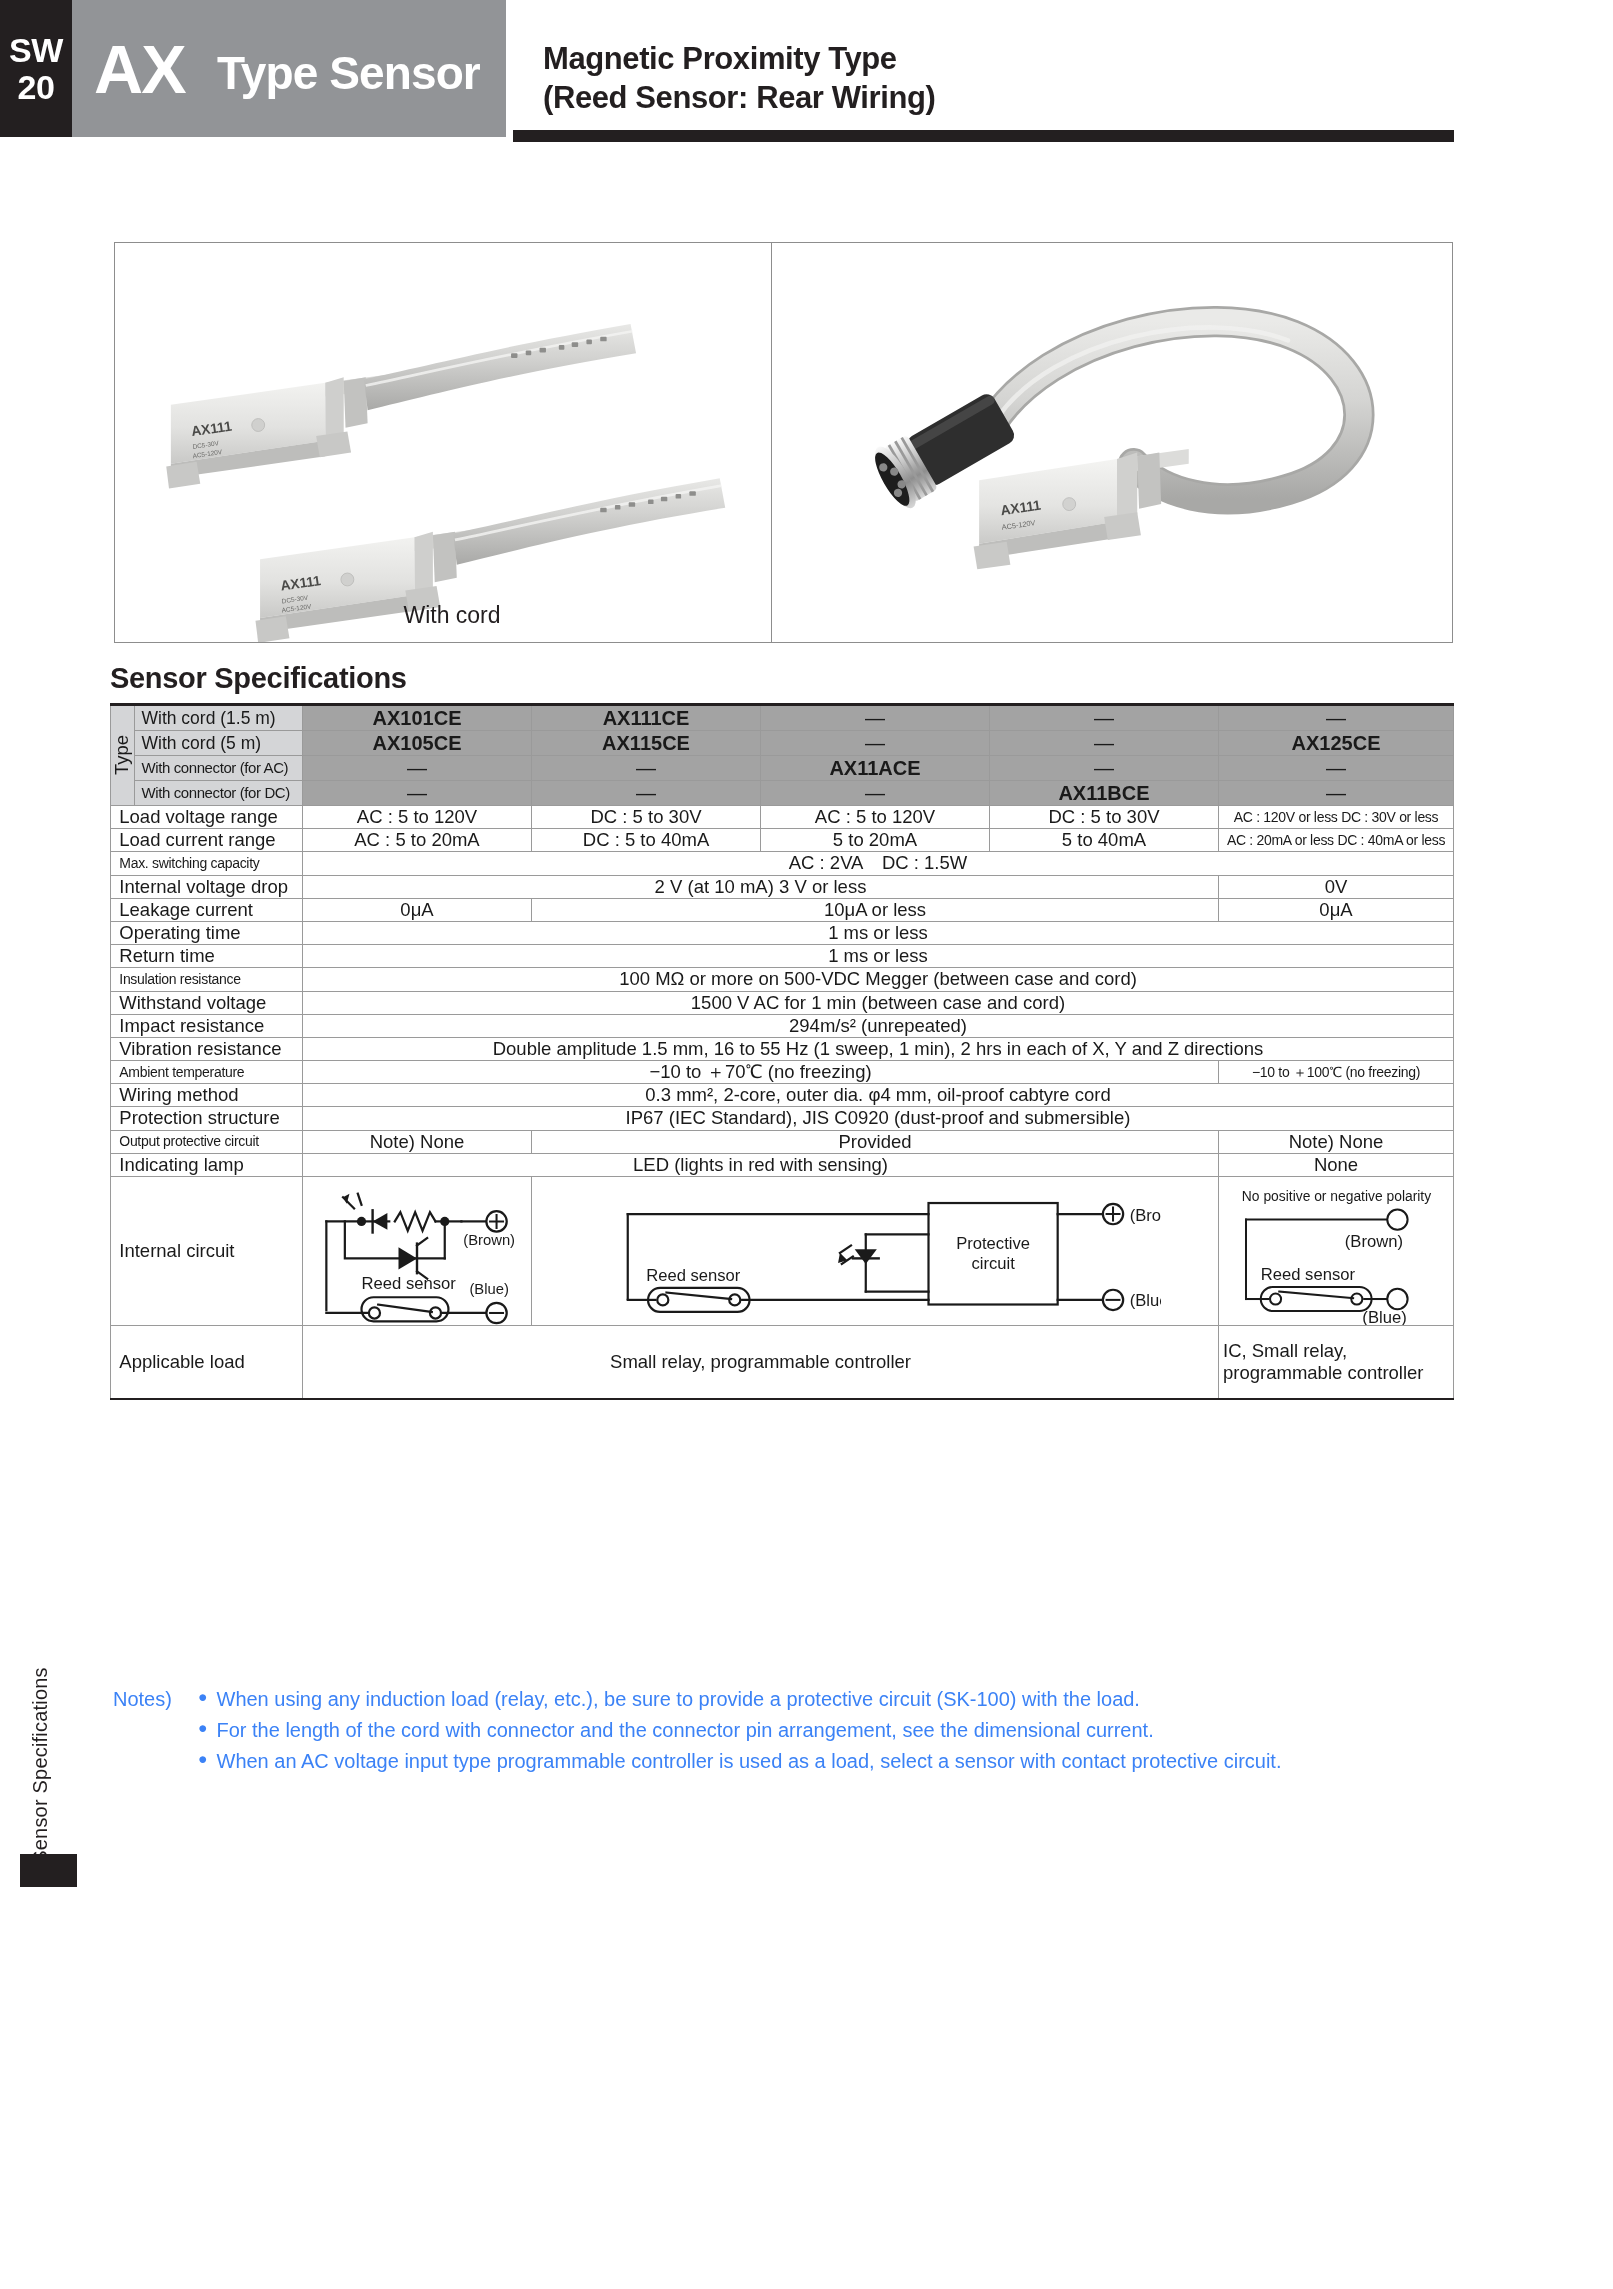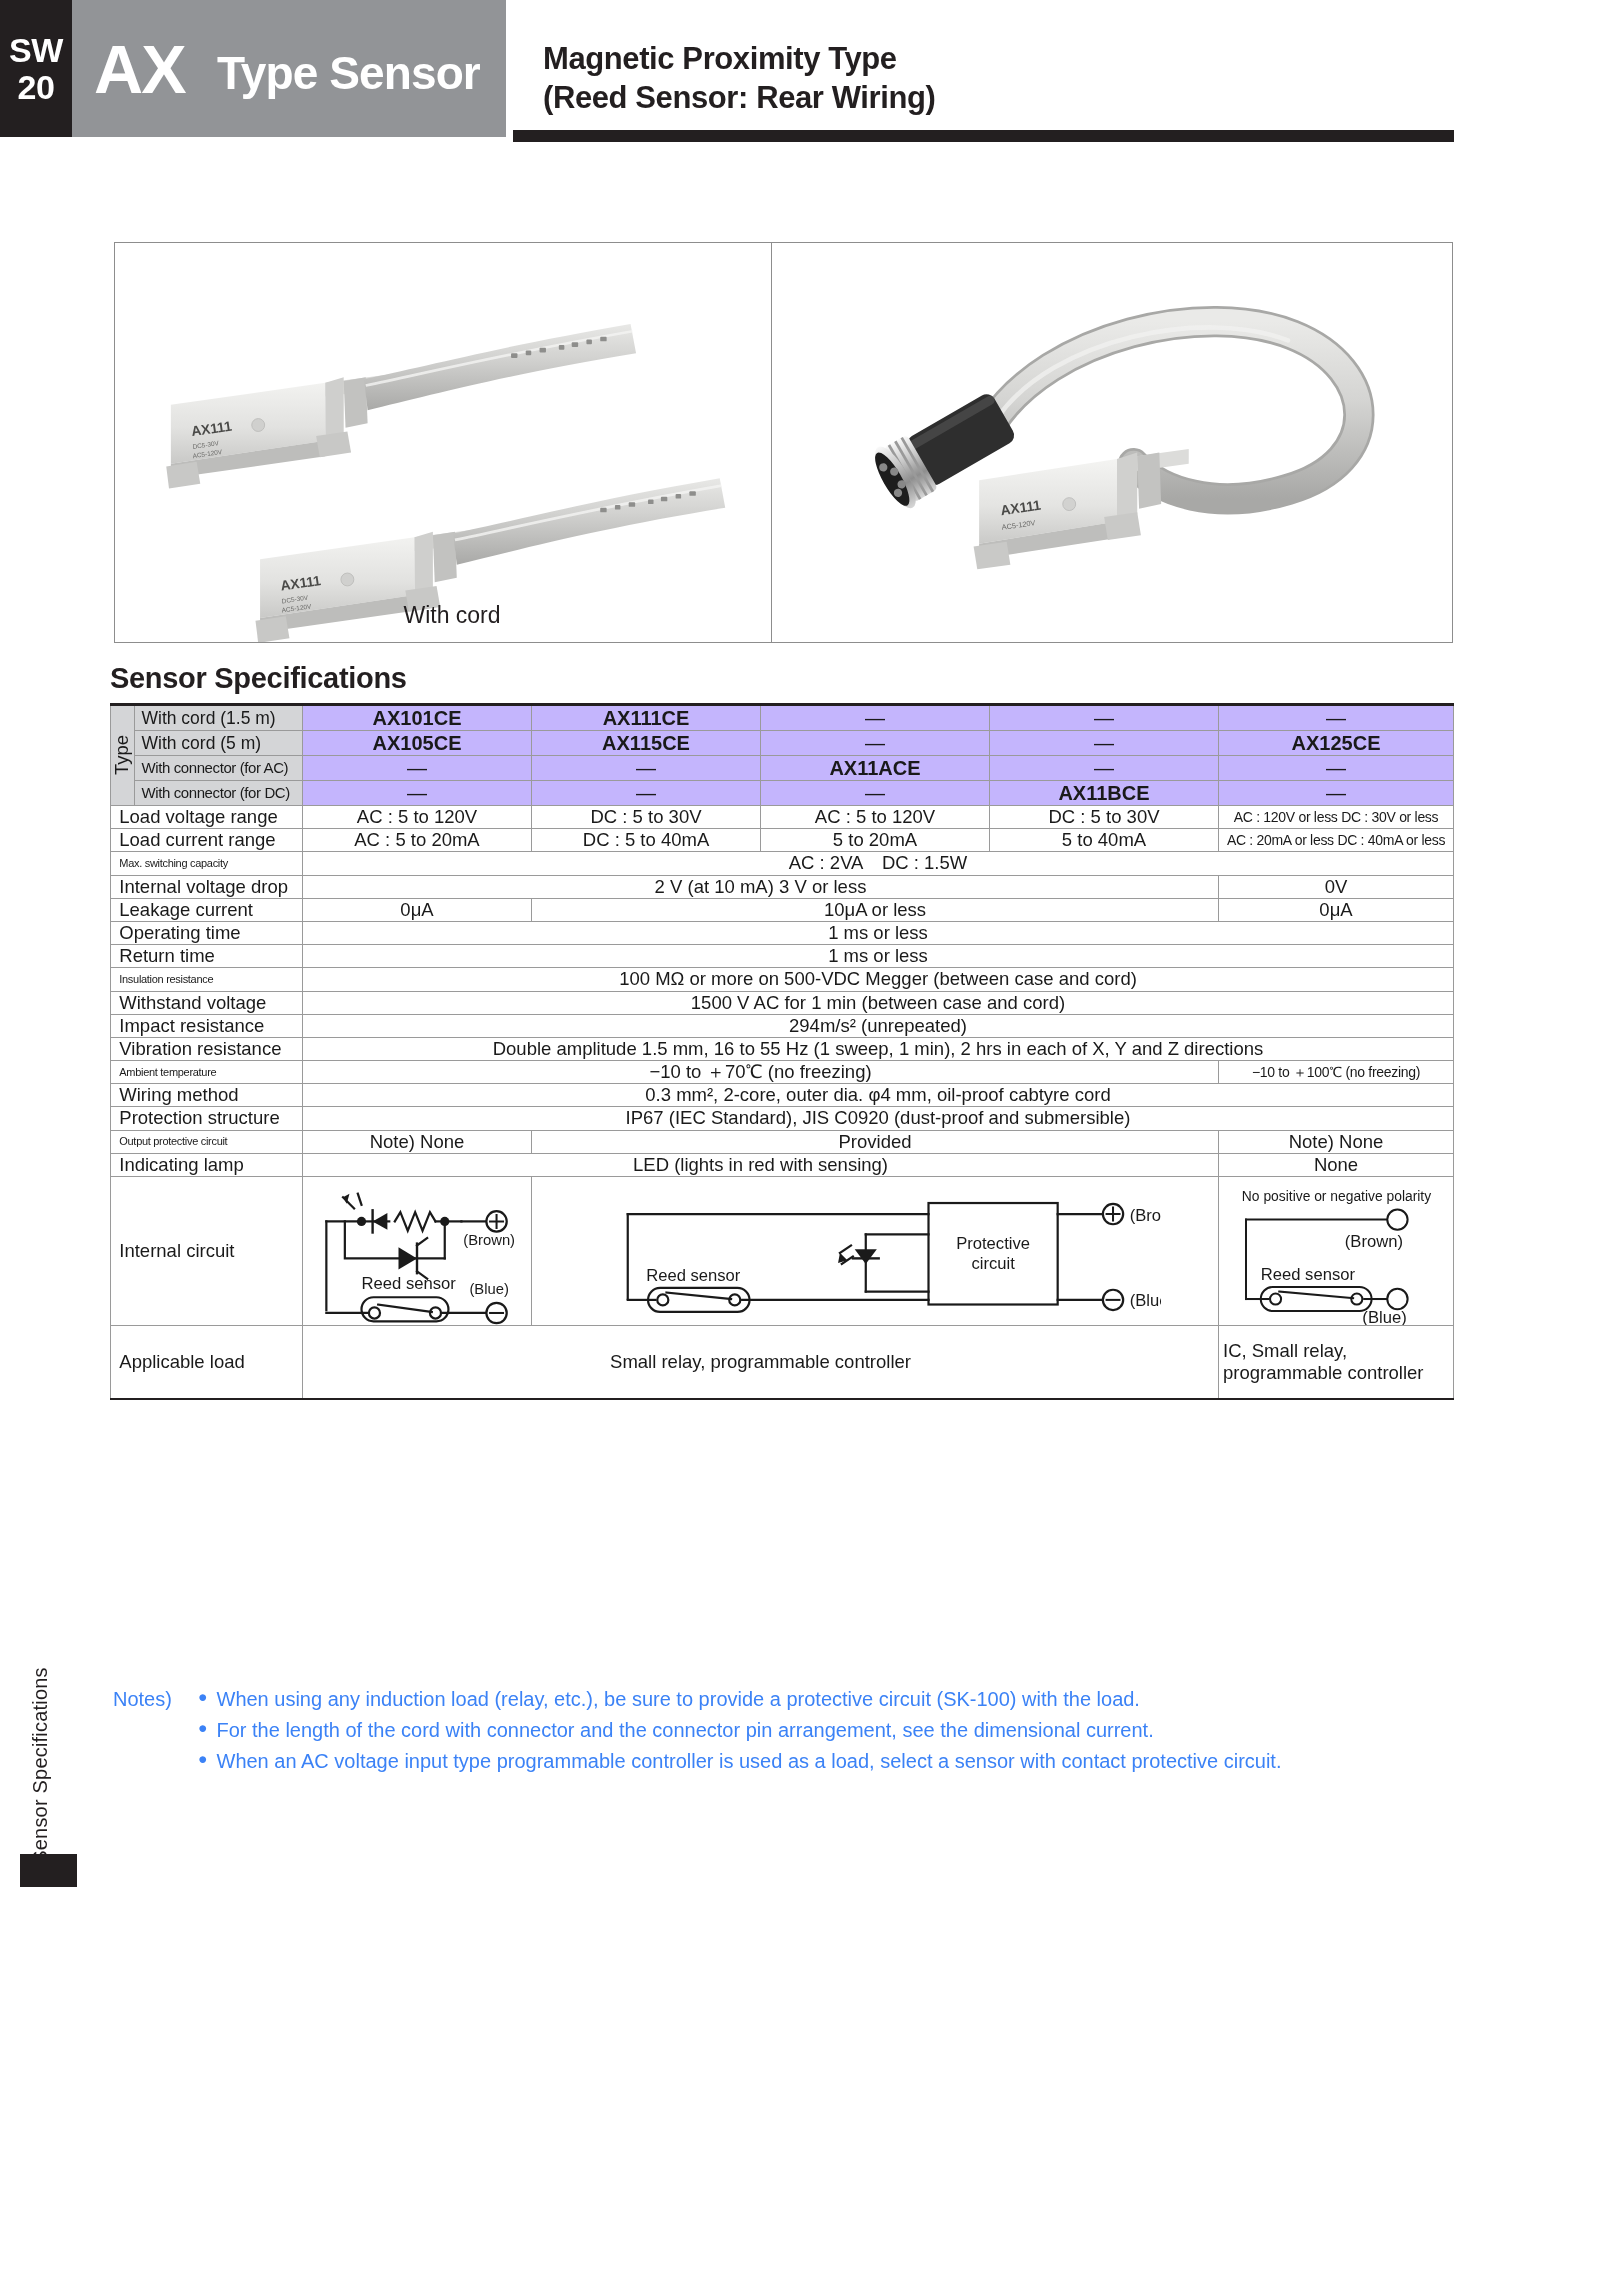--- a/index.html
+++ b/index.html
@@ -163,23 +163,23 @@
     line-height: 1.2;
   }
   .spec-table tr.top-rule td { border-top: 3.7px solid #231f20; }
   .spec-table tr.bottom-rule td { border-bottom: 2.3px solid #231f20; }
   td.rowlabel {
     text-align: left;
     padding-left: 8.3px;
     font-size: 18.5px;
     white-space: nowrap;
   }
-  td.rowlabel.small { font-size: 11px; letter-spacing: -0.3px; }
+  td.rowlabel.small { font-size: 14px; letter-spacing: -0.3px; }
   td.typecell {
-    background: #c4b5fd;
+    background: #a3a3a3;
     font-weight: bold;
     font-size: 20px;
   }
   td.typecell.dash { font-weight: normal; font-size: 20px; }
   td.typelabel {
     background: #d4d5d7;
     text-align: left;
     padding-left: 6.5px;
     font-size: 17.5px;
     white-space: nowrap;

